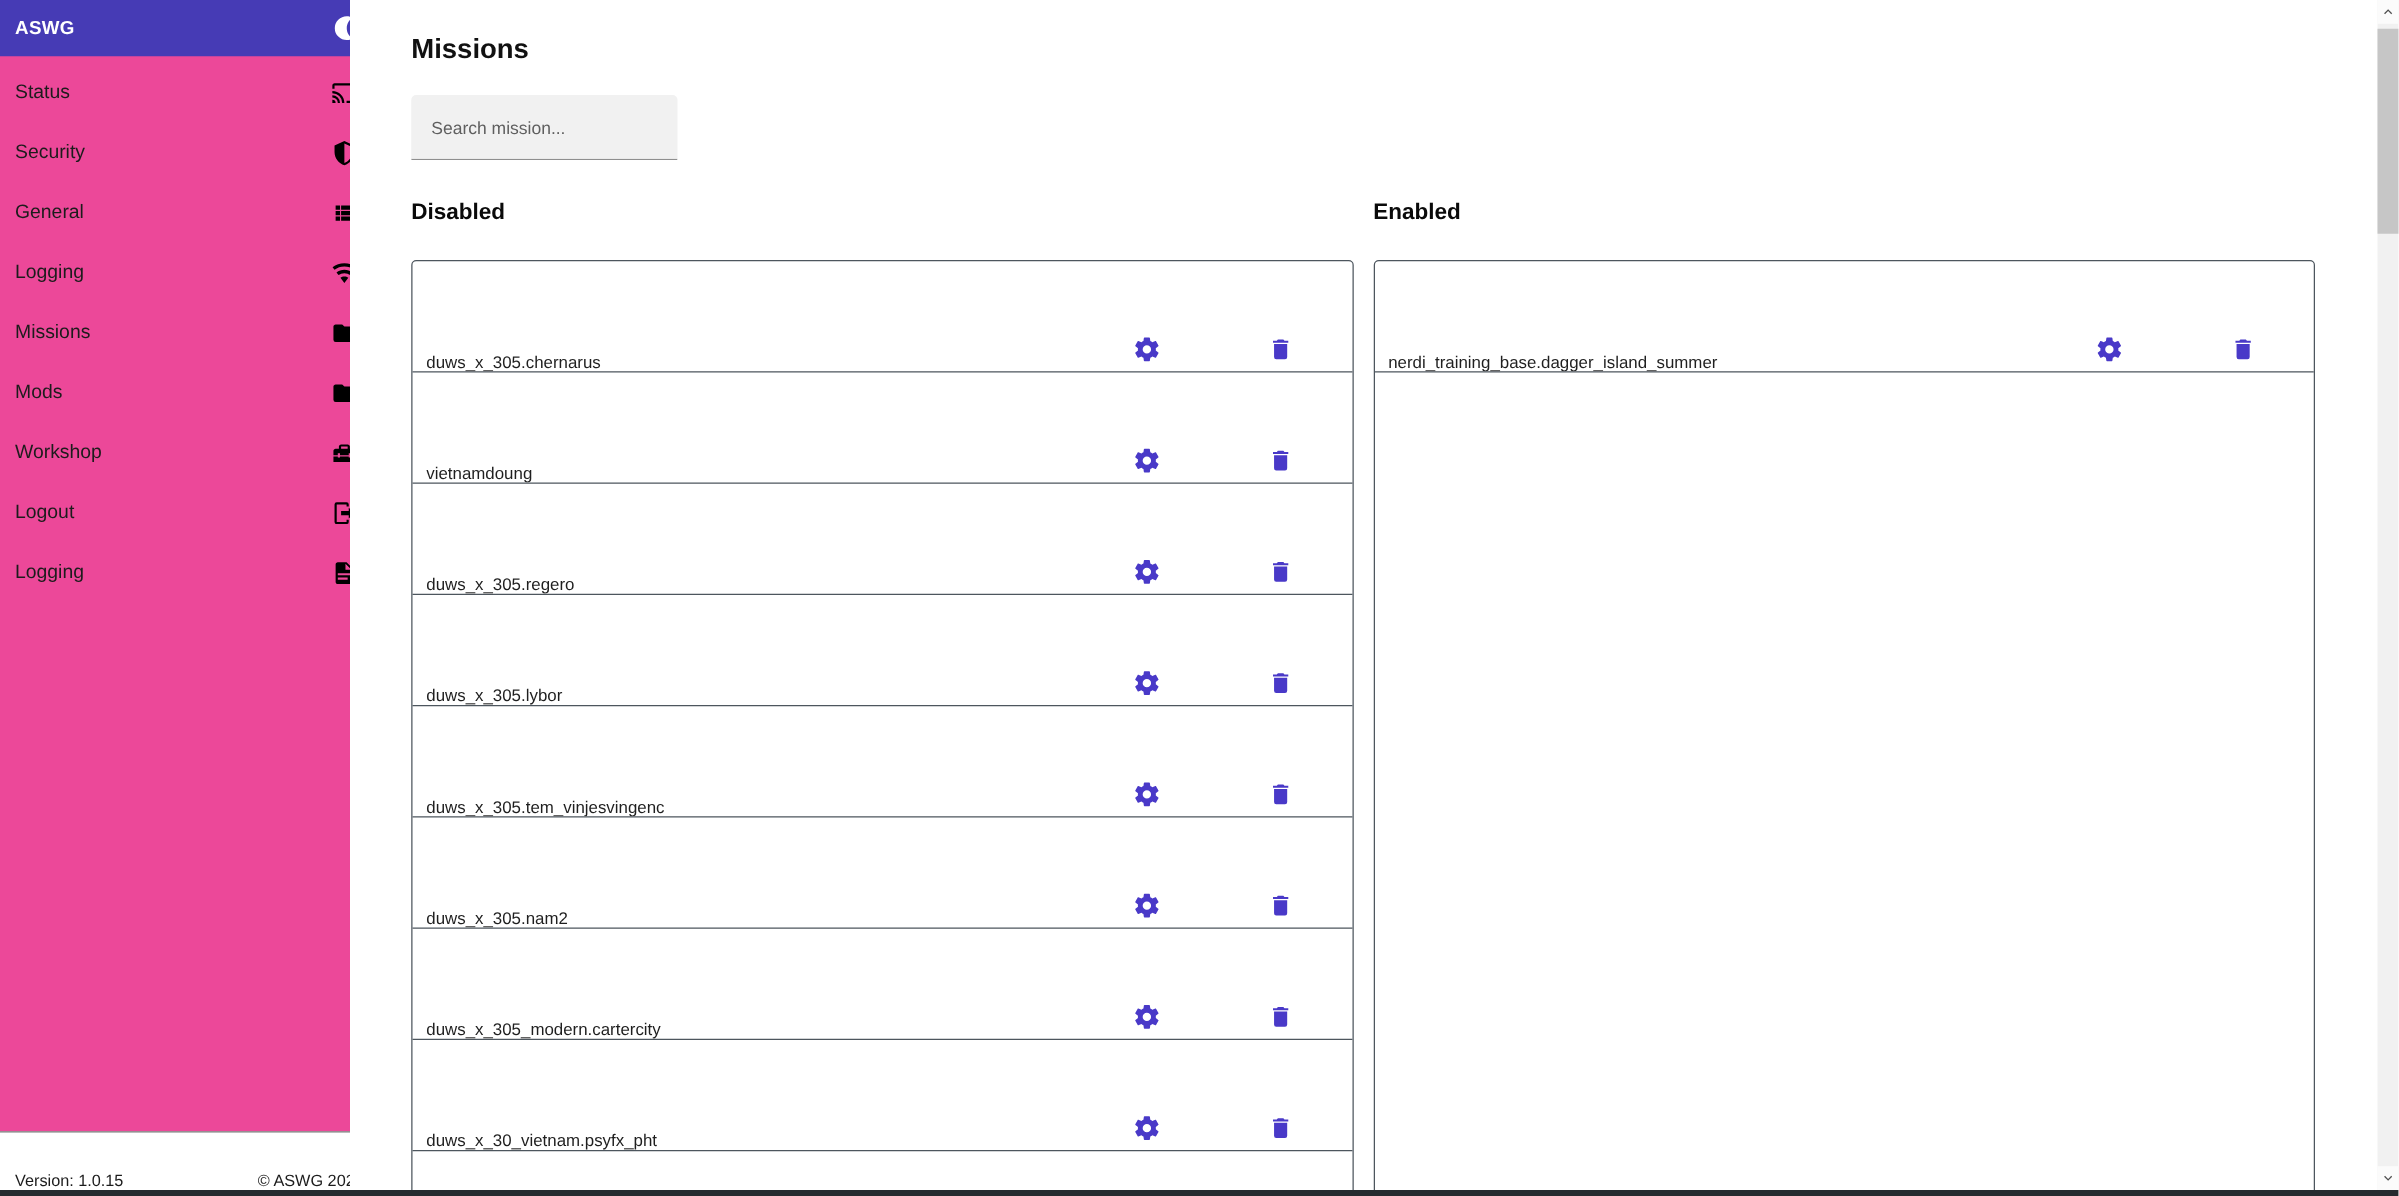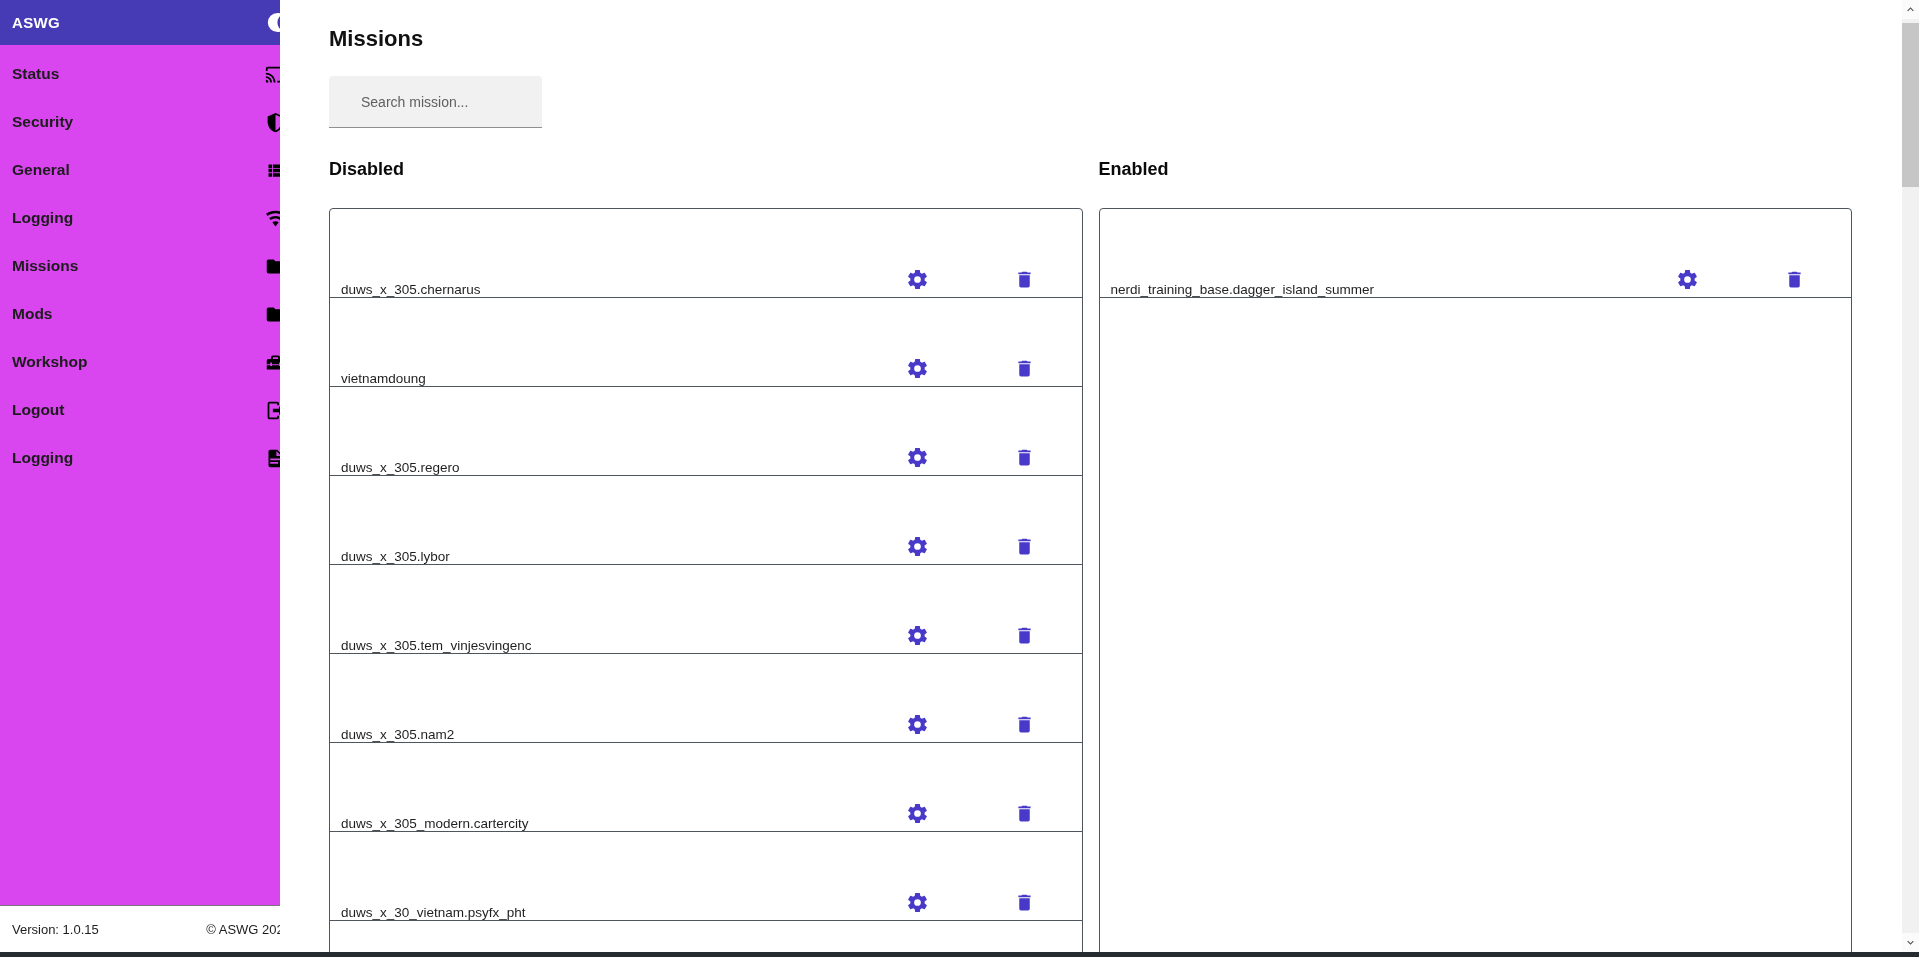--- a/index.html
+++ b/index.html
@@ -7,38 +7,38 @@
     --icon-accent:#4939c8;
     --border:#4d565e;
     --text:#1f1f1f;
   }
   *{box-sizing:border-box;margin:0;padding:0;}
   html,body{width:1919px;height:957px;overflow:hidden;}
   body{font-family:"Liberation Sans",sans-serif;background:#ffffff;color:var(--text);}
   .screen{position:relative;width:1919px;height:957px;overflow:hidden;background:#fff;}
 
   
-  .sidebar{position:absolute;left:0;top:0;bottom:5px;width:304px;background:#d946ef;border-right:1px solid var(--border);}
+  .sidebar{position:absolute;left:0;top:0;bottom:5px;width:304px;background:#ec4899;border-right:1px solid var(--border);}
   .sidebar-header{height:45px;background:var(--accent);display:flex;align-items:center;padding:0 14px 0 12px;}
   .brand{color:#fff;font-size:15px;font-weight:700;letter-spacing:.3px;flex:1;}
   .moon-btn{background:none;border:none;cursor:pointer;width:28px;height:28px;display:flex;align-items:center;justify-content:center;}
   .moon-btn svg{width:23px;height:23px;fill:#ffffff;transform:scaleX(-1);}
-  .sidebar-nav ul{list-style:none;padding-top:5px;font-weight:bold;}
+  .sidebar-nav ul{list-style:none;padding-top:5px;}
   .nav-item{height:48px;display:flex;align-items:center;padding:0 17px 0 12px;cursor:pointer;}
   .nav-item .label{flex:1;font-size:15.5px;color:#1c1c1c;}
   .nav-item svg{width:21px;height:21px;fill:#000;}
   .sidebar-footer{position:absolute;left:0;right:0;bottom:0;height:47px;border-top:1px solid #777;
-    display:flex;align-items:center;justify-content:space-between;padding:0 12px;font-size:13px;color:#1c1c1c;background:#fff;}
+    display:flex;align-items:flex-end;justify-content:space-between;padding:0 12px;font-size:13px;color:#1c1c1c;background:#fff;}
 
   
   .main{position:absolute;left:280px;top:0;right:17px;bottom:5px;padding:0 50px 0 49px;overflow:hidden;background:#fff;}
   h1.page-title{font-size:22px;font-weight:700;line-height:26px;margin-top:26px;color:#111;}
   .search-field{margin-top:24px;width:213px;height:52px;}
   .search-field input{width:100%;height:100%;background:#f1f1f1;border:none;border-bottom:1px solid #8f8f8f;
-    border-radius:4px 4px 0 0;padding:0 32px;font-size:14px;font-family:"Liberation Sans",sans-serif;color:#222;outline:none;}
+    border-radius:4px 4px 0 0;padding:0 16px;font-size:14px;font-family:"Liberation Sans",sans-serif;color:#222;outline:none;}
   .search-field input::placeholder{color:#5f5f5f;opacity:1;}
   .columns{display:flex;gap:16px;margin-top:30px;}
   .col{flex:1;min-width:0;}
   h2.col-heading{font-size:18px;font-weight:700;line-height:22px;margin-bottom:28px;color:#0a0a0a;}
   .card{border:1px solid var(--border);border-radius:4px;height:760px;background:#fff;}
   .card ul{list-style:none;}
   .mission-row{height:89px;display:flex;align-items:flex-end;padding:0 39px 0 11px;border-bottom:1px solid var(--border);}
   .mission-name{flex:1;font-size:13.5px;color:var(--text);white-space:nowrap;overflow:hidden;text-overflow:ellipsis;}
   .icon-btn{width:36px;height:36px;background:none;border:none;cursor:pointer;display:flex;align-items:center;justify-content:center;border-radius:50%;}
   .icon-btn.cfg{margin-right:71px;}

